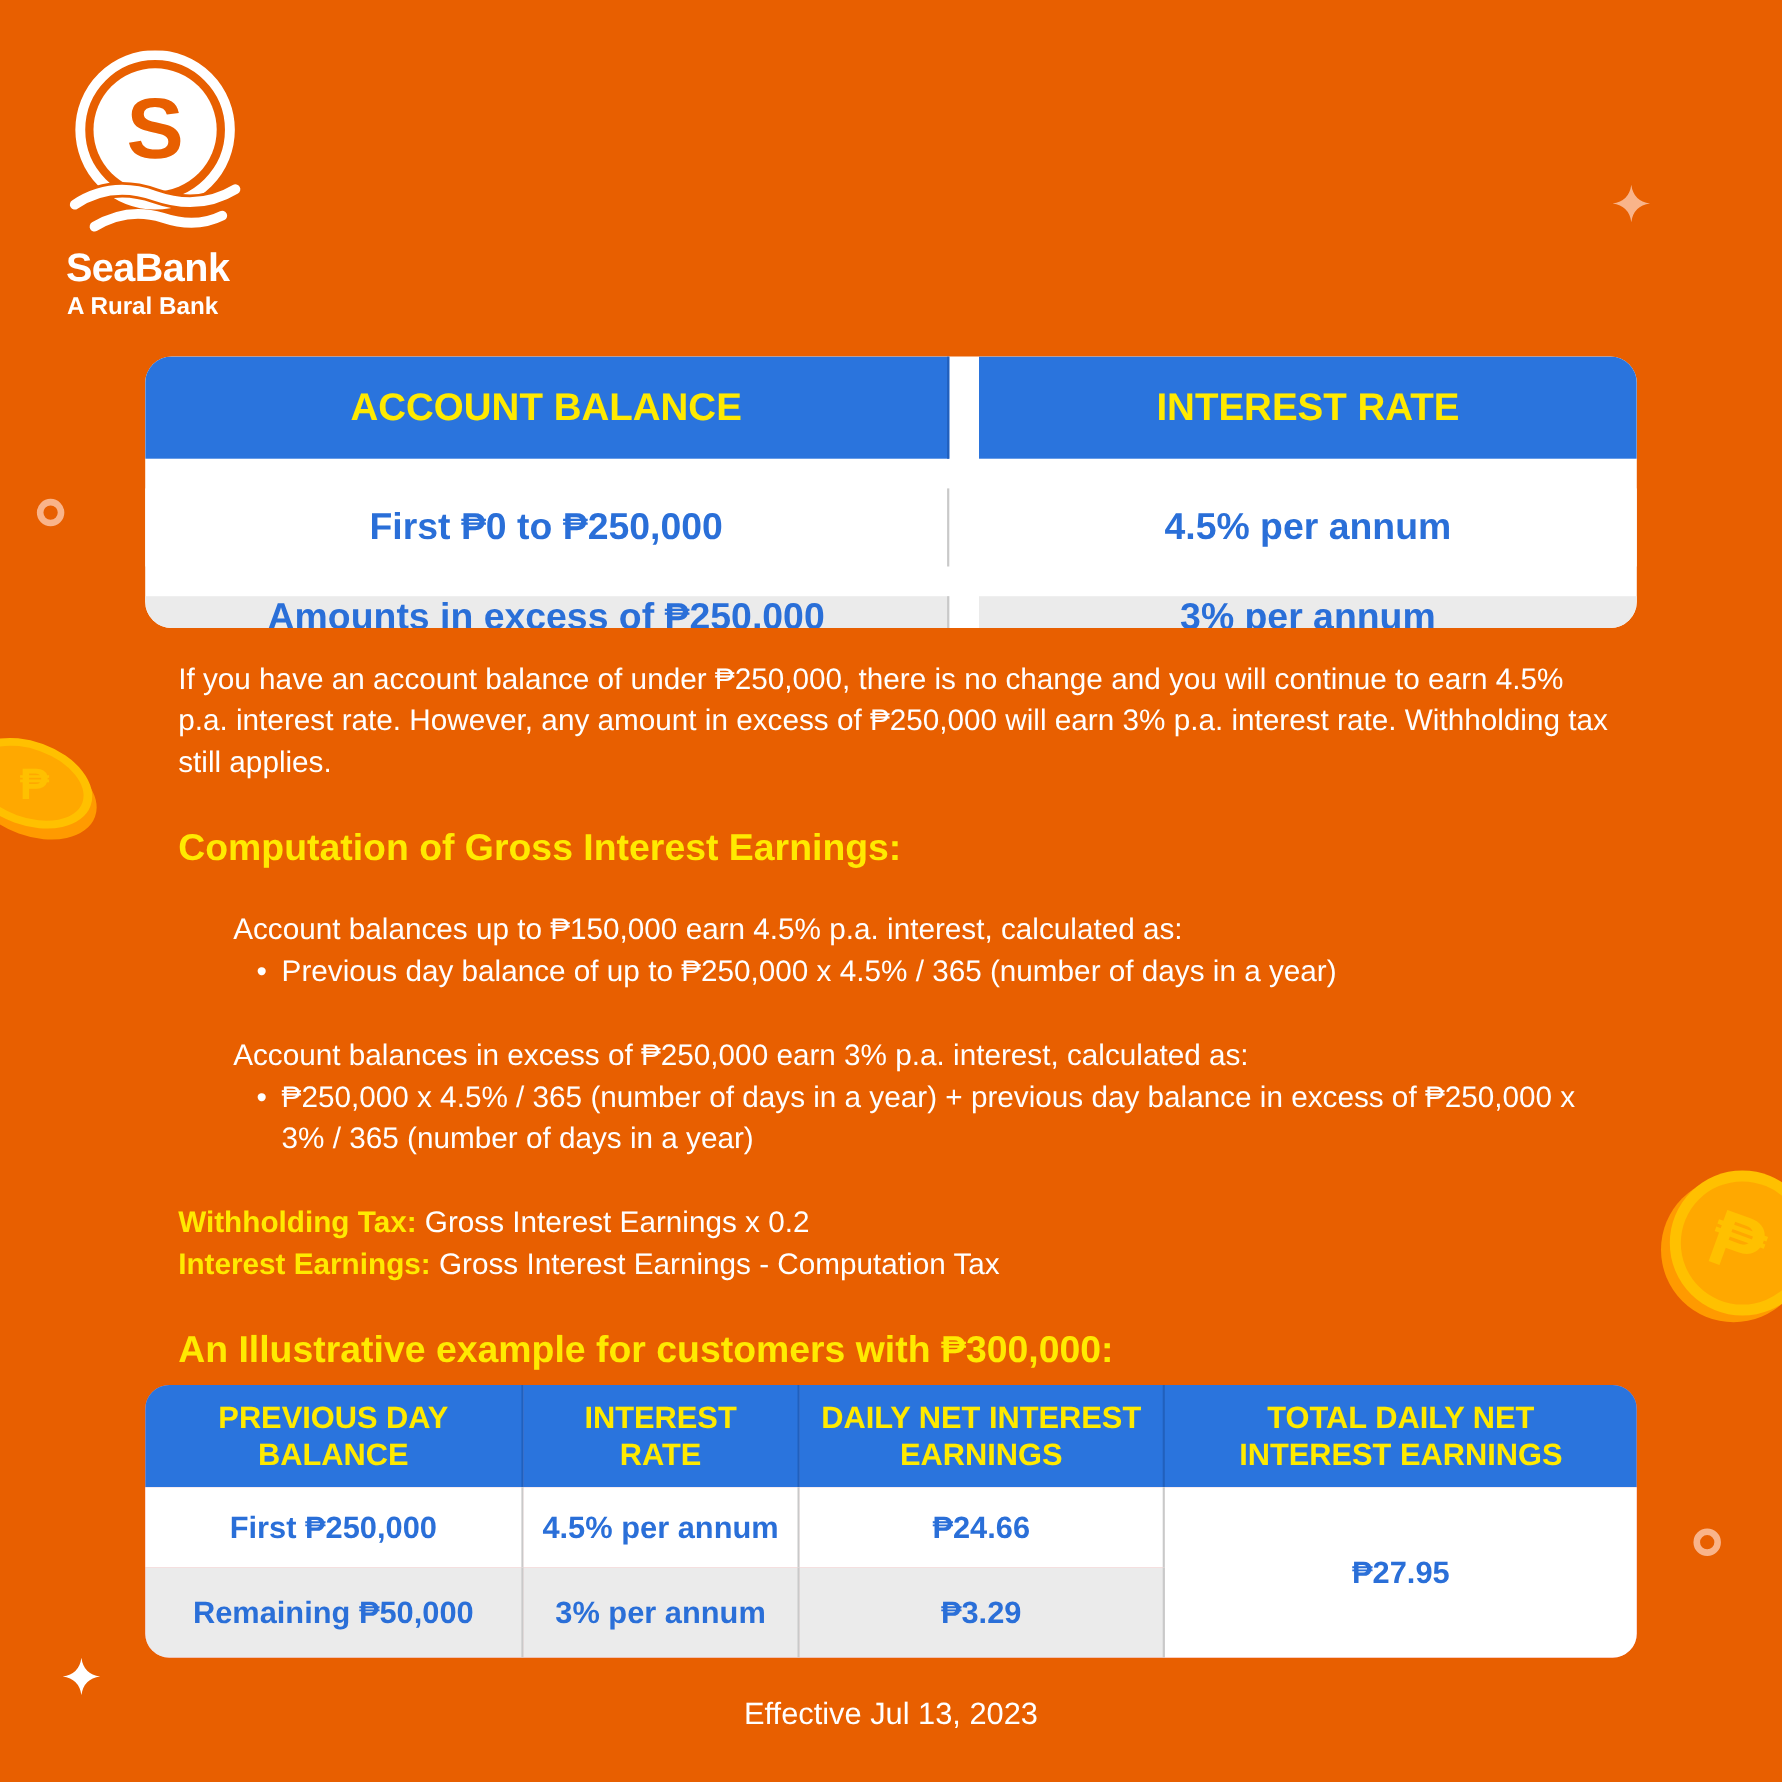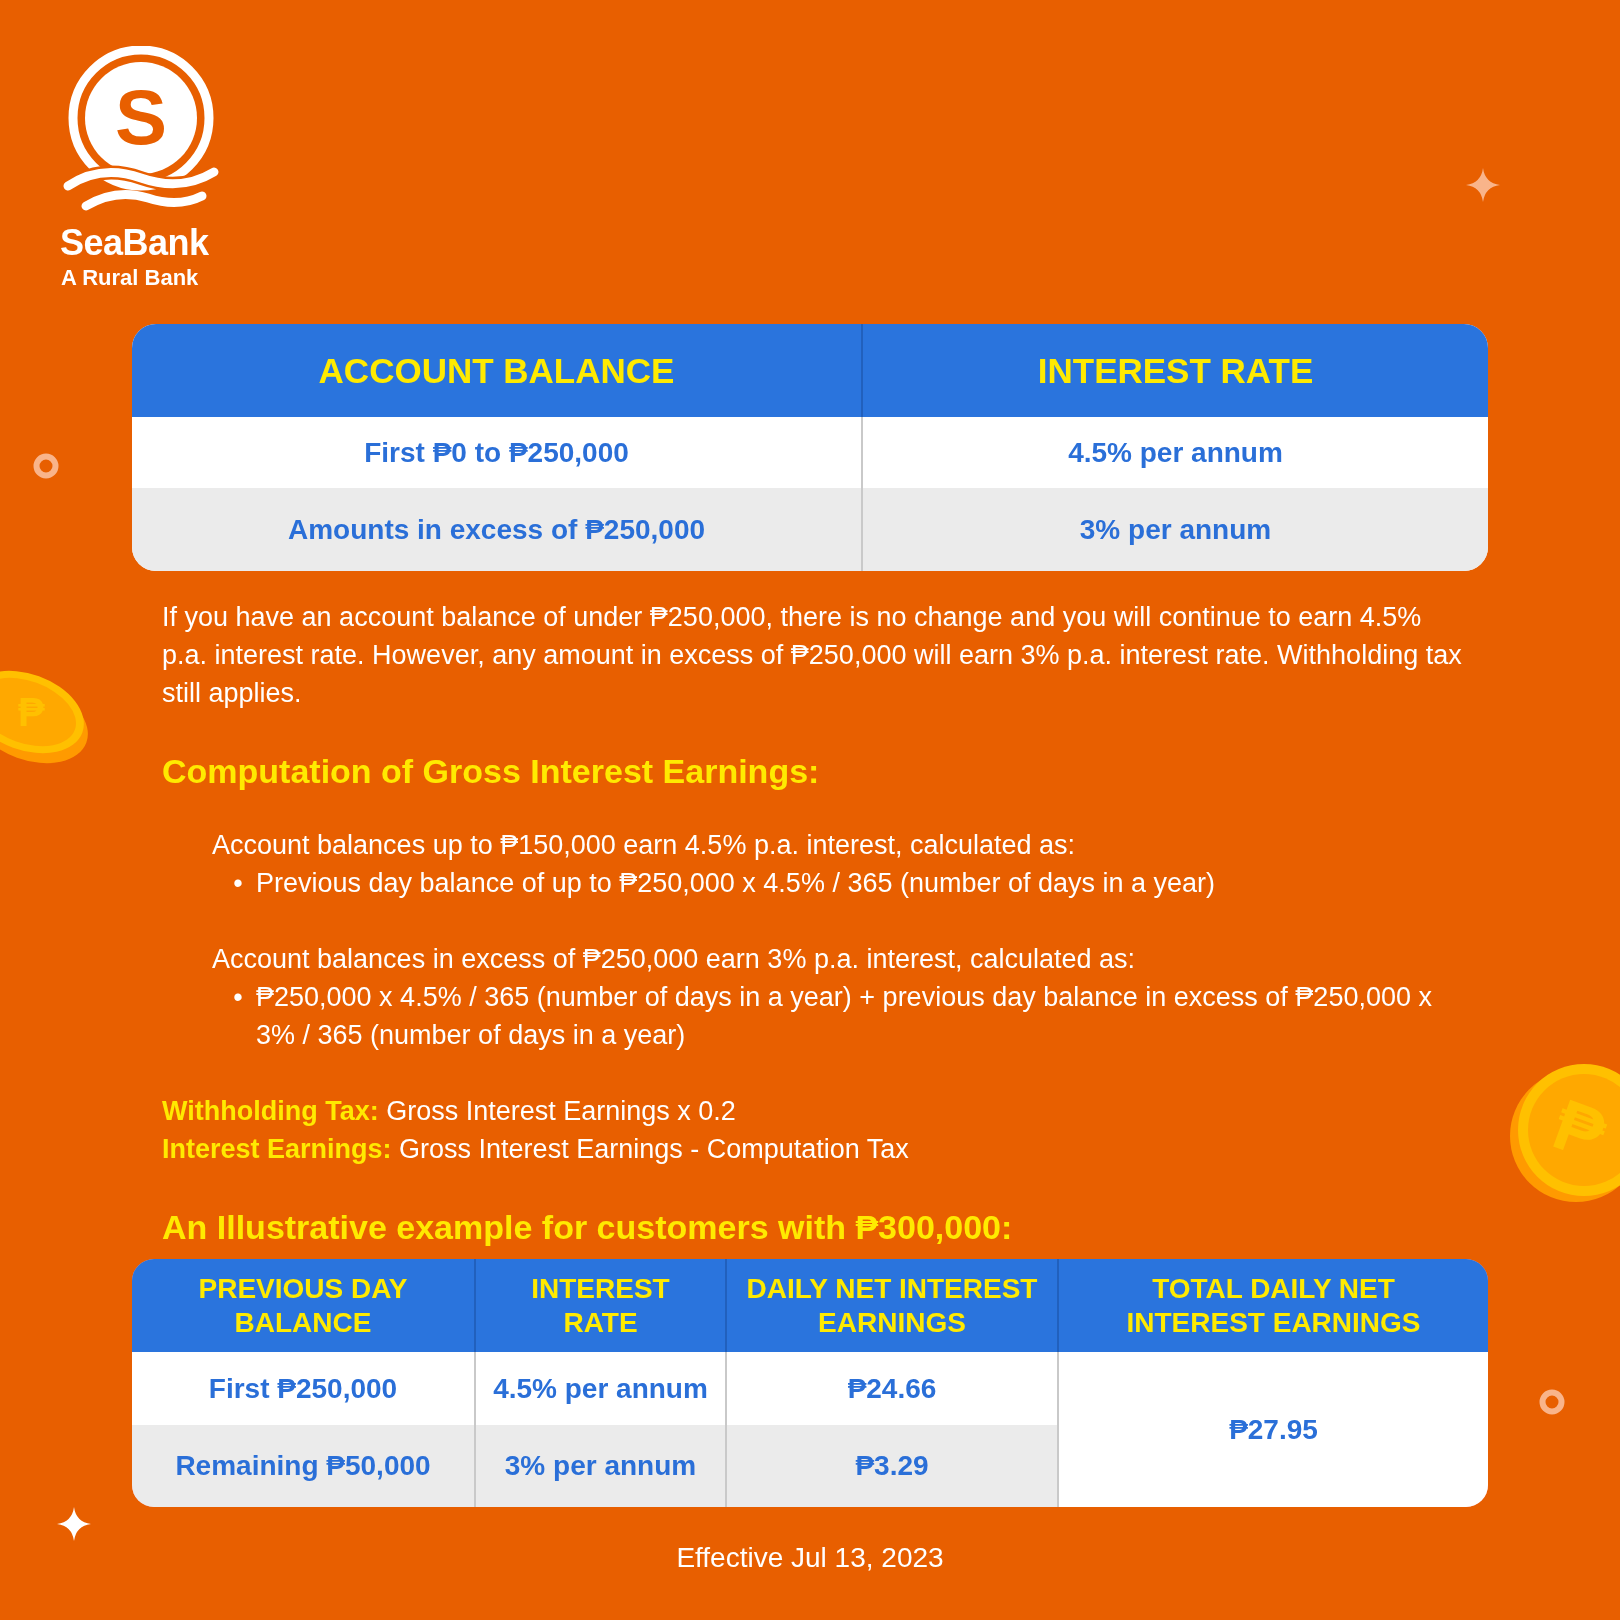--- a/index.html
+++ b/index.html
@@ -14,28 +14,28 @@
   .logo { position: absolute; left: 56px; top: 46px; width: 170px; }
   .logo svg { display: block; }
   .brand-name { position: absolute; left: 60px; top: 222px; font-size: 36px; font-weight: bold; color: #fff; letter-spacing: -0.5px; }
   .brand-sub { position: absolute; left: 61px; top: 265px; font-size: 22px; font-weight: bold; color: #fff; }
 
   .deco { position: absolute; }
 
   .rate-table {
     position: absolute; left: 132px; top: 324px; width: 1356px; height: 247px;
     border-radius: 24px; overflow: hidden; background: #fff;
-    display: grid; grid-template-columns: 731px 1fr; grid-template-rows: 93px 71px 1fr;
+    display: grid; grid-template-columns: 731px 1fr; grid-template-rows: 93px 71px 1fr; gap: 27px;
   }
   .th {
     background: #2a74dd; color: #ffea00; font-weight: bold; font-size: 35px;
     display: flex; align-items: center; justify-content: center; text-align: center;
   }
   .td {
-    color: #2a6fd8; font-weight: bold; font-size: 28px;
+    color: #2a6fd8; font-weight: bold; font-size: 34px;
     display: flex; align-items: center; justify-content: center; text-align: center;
   }
   .row-white { background: #ffffff; }
   .row-grey { background: #ebebeb; }
   .col-div { border-right: 2px solid #c9c9c9; }
   .th.col-div { border-right: 2px solid #2160bd; }
 
   .para { position: absolute; left: 162px; top: 598px; width: 1300px; font-size: 27px; line-height: 38px; color: #fff; }
   .yellow-head { position: absolute; font-size: 34px; font-weight: bold; color: #ffea00; }
   .calc-block { position: absolute; left: 212px; font-size: 27px; line-height: 38px; color: #fff; }

